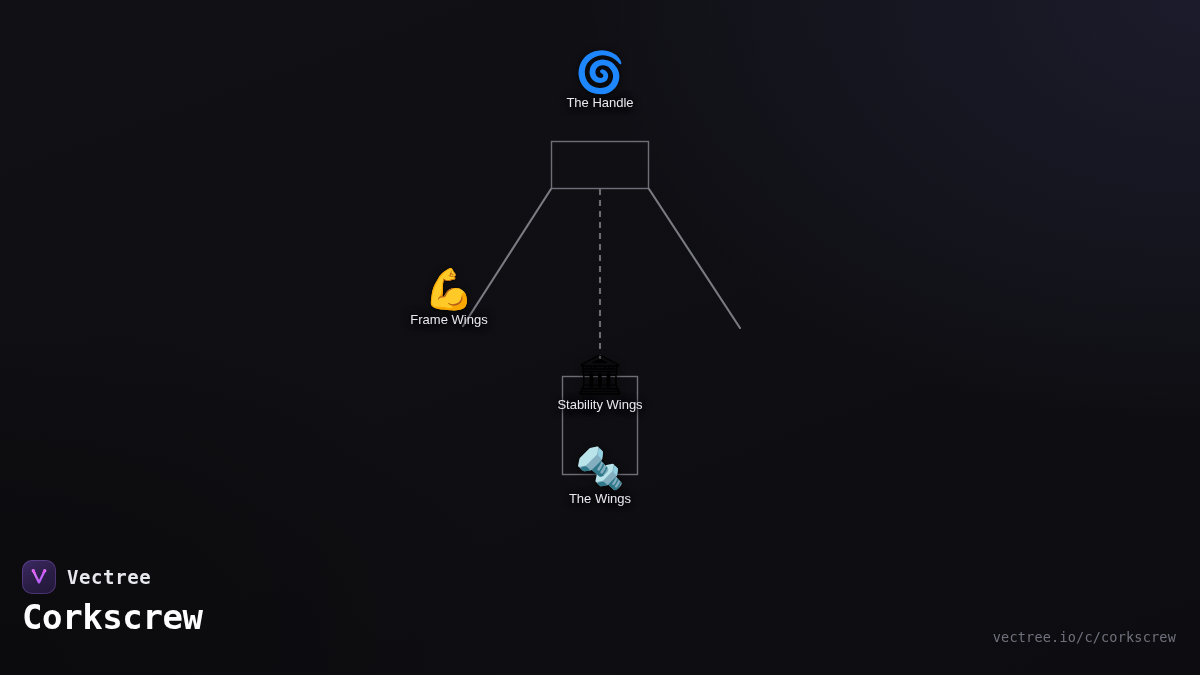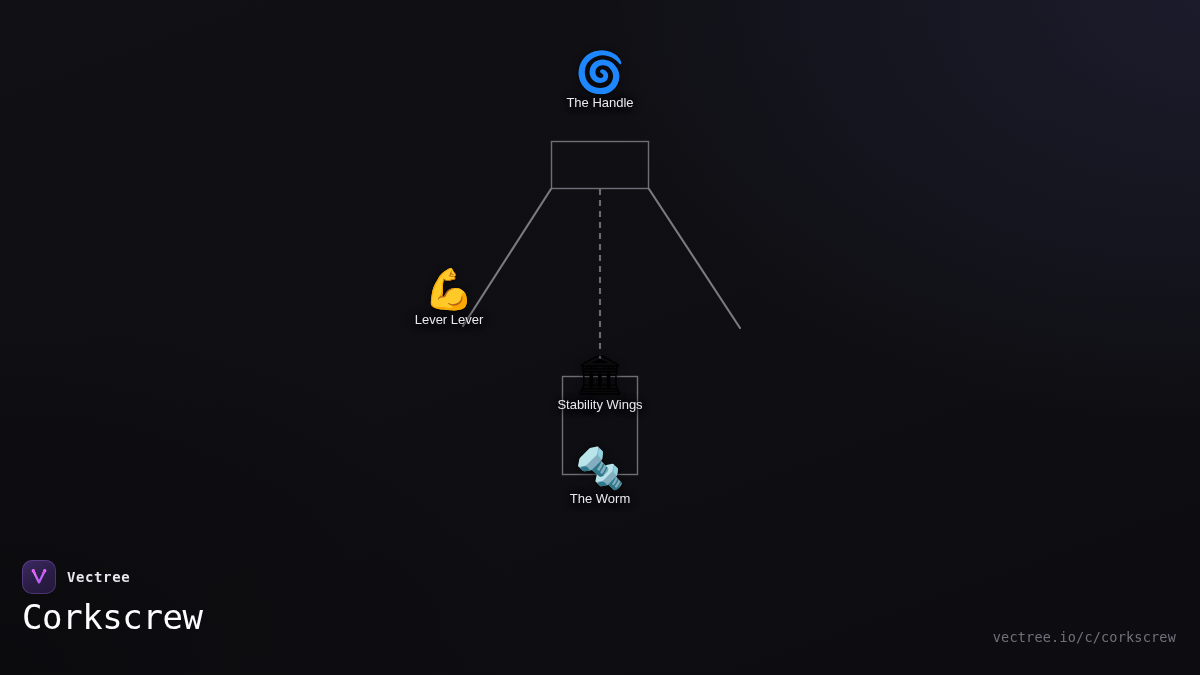--- a/index.html
+++ b/index.html
@@ -72,31 +72,31 @@
   #brand-badge {
     width:34px; height:34px;
     border-radius:10px;
     background:linear-gradient(150deg, #3c2a63 0%, #2a1d45 55%, #221838 100%);
     box-shadow:inset 0 0 0 1px rgba(160,110,230,0.30);
     display:flex; align-items:center; justify-content:center;
     flex:0 0 auto;
   }
   #brand-name {
     font-family:"DejaVu Sans Mono", monospace;
-    font-size:14px;
+    font-size:19px;
     font-weight:bold;
     color:#e7e7ee;
     letter-spacing:0.6px;
   }
   #page-title {
     position:absolute;
     left:22px; top:37px;
     font-family:"DejaVu Sans Mono", monospace;
     font-size:34px;
-    font-weight:normal;
+    font-weight:bold;
     color:#fdfdff;
     letter-spacing:-0.4px;
     white-space:nowrap;
   }
   #footer-url {
     position:absolute;
     right:24px; bottom:30px;
     font-family:"DejaVu Sans Mono", monospace;
     font-size:13.5px;
     color:#71717d;
@@ -122,31 +122,31 @@
     <rect x="562.5" y="376.5" width="75" height="98" fill="none" stroke="#6e6e77" stroke-width="1.4"></rect>
   </svg>
 
   <div class="node" style="left:600px; top:79px;">
     <span class="node-glyph">🌀</span>
     <span class="node-label">The Handle</span>
   </div>
 
   <div class="node" style="left:449px; top:296px;">
     <span class="node-glyph">💪</span>
-    <span class="node-label">Lever Lever</span>
+    <span class="node-label">Frame Wings</span>
   </div>
 
   <div class="node" style="left:600px; top:381px;">
     <span class="node-glyph">🏛</span>
     <span class="node-label">Stability Wings</span>
   </div>
 
   <div class="node" style="left:600px; top:475px;">
     <span class="node-glyph">🔩</span>
-    <span class="node-label">The Worm</span>
+    <span class="node-label">The Wings</span>
   </div>
 
   <div id="footer">
 
     <div id="brand-row">
       <div id="brand-badge">
         <svg width="22" height="22" viewBox="0 0 22 22" aria-hidden="true">
           <defs>
             <linearGradient id="vgrad" x1="0" y1="0" x2="1" y2="1">
               <stop offset="0%" stop-color="#e879f9"></stop>

